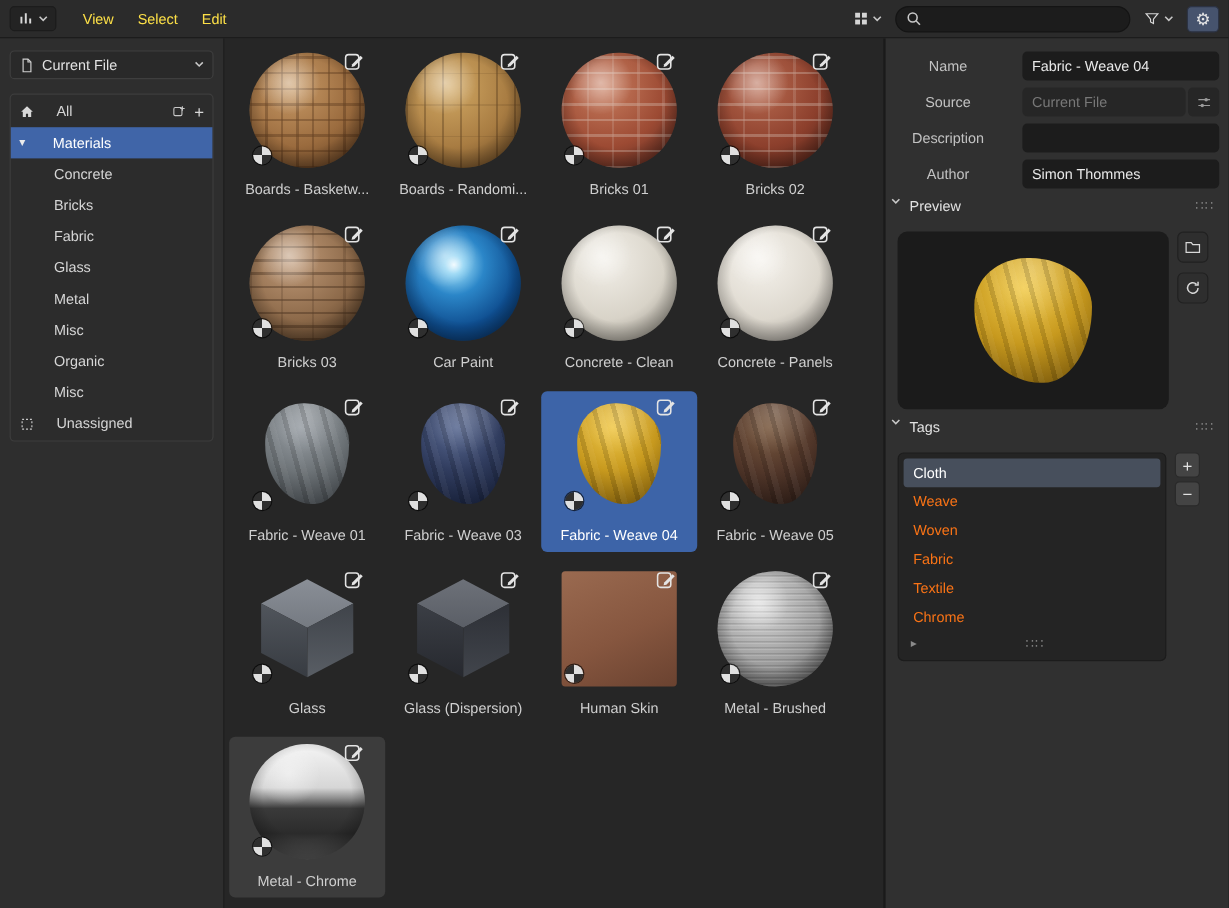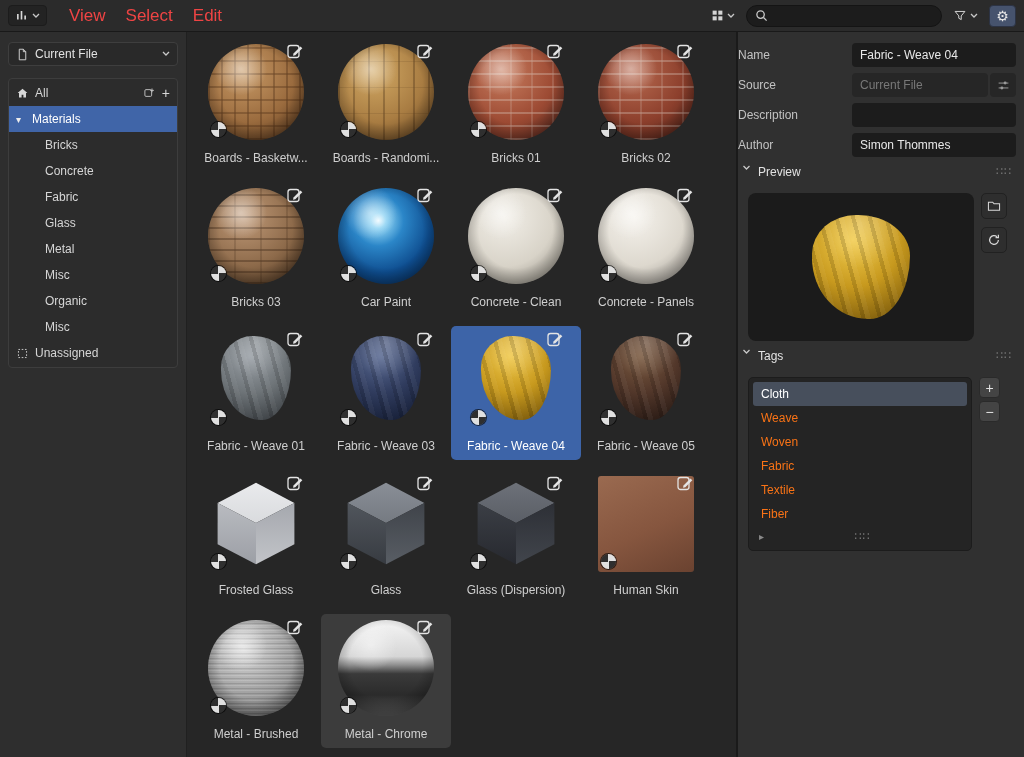--- a/index.html
+++ b/index.html
@@ -16,21 +16,21 @@
     flex:0 0 32px; height:32px; background:#2b2b2b;
     display:flex; align-items:center; padding:0 8px; gap:4px;
     border-bottom:1px solid #191919;
   }
   .editor-type-btn {
     display:flex; align-items:center; gap:4px;
     background:#232323; border:1px solid #1c1c1c; border-radius:4px;
     padding:3px 6px; cursor:pointer;
   }
   .menus { display:flex; align-items:center; margin-left:8px; }
-  .menu { padding:4px 10px; color:#ef4444; font-size:17px; border-radius:4px; cursor:pointer; }
+  .menu { padding:4px 10px; color:#fde047; font-size:12px; border-radius:4px; cursor:pointer; }
   .topbar-right { margin-left:auto; display:flex; align-items:center; gap:6px; }
   .tb-btn { display:flex; align-items:center; gap:3px; padding:4px 5px; border-radius:4px; cursor:pointer; }
   .search-box {
     width:196px; height:22px; background:#1c1c1c; border:1px solid #141414;
     border-radius:11px; display:flex; align-items:center; gap:5px; padding:0 8px;
   }
   .search-input {
     flex:1; background:transparent; border:none; outline:none;
     color:#e2e2e2; font:inherit; min-width:0;
   }
@@ -43,21 +43,21 @@
   .content { flex:1; display:flex; min-height:0; }
   
   .sidebar { flex:0 0 186px; width:186px; background:#2e2e2e; padding:10px 8px; }
   .source-select {
     height:24px; background:#292929; border:1px solid #3e3e3e; border-radius:4px;
     display:flex; align-items:center; gap:6px; padding:0 7px; margin-bottom:12px;
     color:#e2e2e2; cursor:pointer;
   }
   .source-select .caret { margin-left:auto; }
   .catalog-box { border:1px solid #3d3d3d; border-radius:4px; background:#2c2c2c; padding:1px 0; }
-  .catalog-row { height:26px; display:flex; align-items:center; gap:6px; padding:0 7px; color:#d6d6d6; cursor:pointer; }
+  .catalog-row { height:26px; display:flex; align-items:center; gap:18px; padding:0 7px; color:#d6d6d6; cursor:pointer; }
   .catalog-row.selected { background:#4065a8; color:#ffffff; }
   .catalog-row.child { padding-left:36px; }
   .disclosure { font-size:10px; width:10px; color:#ececec; }
   .all-actions { margin-left:auto; display:flex; align-items:center; gap:7px; color:#cfcfcf; }
   .plus-glyph { font-size:14px; line-height:1; color:#d8d8d8; }
   
   .grid-area { flex:1; background:#262626; border-left:1px solid #202020; overflow:hidden; position:relative; }
   .grid { display:grid; grid-template-columns:repeat(4,130px); grid-auto-rows:144px; padding:6px 0 0 4px; }
   .cell { width:130px; height:134px; border-radius:5px; padding-top:6px; cursor:pointer; }
   .cell.selected { background:#3d64a8; }
@@ -118,21 +118,21 @@
   
   .thumb-edit { position:absolute; top:-2px; right:0; width:18px; height:18px; cursor:pointer; }
   .thumb-globe {
     position:absolute; left:3px; bottom:3px; width:15px; height:15px; border-radius:50%;
     background: conic-gradient(#e0e0e0 0 25%, #2f2f2f 25% 50%, #e0e0e0 50% 75%, #2f2f2f 75%);
     box-shadow:0 0 0 1px rgba(0,0,0,.65);
   }
   
   .props { flex:0 0 288px; width:288px; background:#303030; border-left:2px solid #1a1a1a; padding:11px 8px 0 0; overflow:hidden; }
   .prop-row { display:flex; align-items:center; height:24px; margin-bottom:6px; }
-  .prop-label { flex:0 0 114px; text-align:left; padding-right:10px; color:#c2c2c2; }
+  .prop-label { flex:0 0 114px; text-align:center; padding-right:10px; color:#c2c2c2; }
   .prop-field {
     flex:1; height:24px; background:#1c1c1c; border-radius:4px; line-height:24px;
     padding:0 8px; color:#e8e8e8; overflow:hidden; white-space:nowrap; cursor:text;
   }
   .prop-field.disabled { background:#262626; color:#787878; cursor:default; }
   .source-extra-btn {
     flex:0 0 26px; width:26px; height:24px; margin-left:2px; background:#262626;
     border-radius:4px; display:flex; align-items:center; justify-content:center; cursor:pointer;
   }
   .panel-header { display:flex; gap:7px; height:24px; margin:8px 0 4px 4px; color:#e2e2e2; cursor:pointer; }
@@ -259,24 +259,24 @@
             </span>
             <span class="plus-glyph">+</span>
           </span>
         </div>
         <div id="catalog-list">
             <div class="catalog-row selected">
               <span class="disclosure">▾</span>
               <span>Materials</span>
             </div>
             <div class="catalog-row child">
+              <span>Concrete</span>
+            </div>
+            <div class="catalog-row child">
               <span>Bricks</span>
-            </div>
-            <div class="catalog-row child">
-              <span>Concrete</span>
             </div>
             <div class="catalog-row child">
               <span>Fabric</span>
             </div>
             <div class="catalog-row child">
               <span>Glass</span>
             </div>
             <div class="catalog-row child">
               <span>Metal</span>
             </div>
@@ -451,37 +451,20 @@
       <div class="shape"></div>
       <div class="thumb-edit">
         <svg width="18" height="18" viewBox="0 0 18 18">
                   <rect x="2" y="3.5" width="11" height="12" rx="2.5" fill="none" stroke="#e4e4e4" stroke-width="1.3"></rect>
                   <path d="M7.5 11.5l7-7 1.8 1.8-7 7-2.3.5z" fill="#e4e4e4"></path>
                 </svg>
       </div>
       <div class="thumb-globe"></div>
     </div>
     <div class="thumb-label">Fabric - Weave 05</div>
-  </div>
-          <div class="cell shape-cube tex-none" style="--hi: #ecedef; --base: #c6c8cc; --lo: #989ba2;">
-    <div class="thumb">
-      <div class="shape">
-                <div class="face face-top"></div>
-                <div class="face face-left"></div>
-                <div class="face face-right"></div>
-              </div>
-      <div class="thumb-edit">
-        <svg width="18" height="18" viewBox="0 0 18 18">
-                  <rect x="2" y="3.5" width="11" height="12" rx="2.5" fill="none" stroke="#e4e4e4" stroke-width="1.3"></rect>
-                  <path d="M7.5 11.5l7-7 1.8 1.8-7 7-2.3.5z" fill="#e4e4e4"></path>
-                </svg>
-      </div>
-      <div class="thumb-globe"></div>
-    </div>
-    <div class="thumb-label">Frosted Glass</div>
   </div>
           <div class="cell shape-cube tex-none" style="--hi: #8d929a; --base: #5c6168; --lo: #34383e;">
     <div class="thumb">
       <div class="shape">
                 <div class="face face-top"></div>
                 <div class="face face-left"></div>
                 <div class="face face-right"></div>
               </div>
       <div class="thumb-edit">
         <svg width="18" height="18" viewBox="0 0 18 18">
@@ -621,21 +604,21 @@
         <span class="panel-grip">∷∷</span>
       </div>
       <div class="tags-row-wrap">
         <div class="tags-list">
           <div id="tags-rows">
               <div class="tag-row selected">Cloth</div>
               <div class="tag-row">Weave</div>
               <div class="tag-row">Woven</div>
               <div class="tag-row">Fabric</div>
               <div class="tag-row">Textile</div>
-              <div class="tag-row">Fiber</div>
+              <div class="tag-row">Chrome</div>
             </div>
           <div class="tags-footer">
             <span>▸</span>
             <span class="panel-grip">∷∷</span>
           </div>
         </div>
         <div class="tags-buttons">
           <div class="small-btn">+</div>
           <div class="small-btn">−</div>
         </div>

